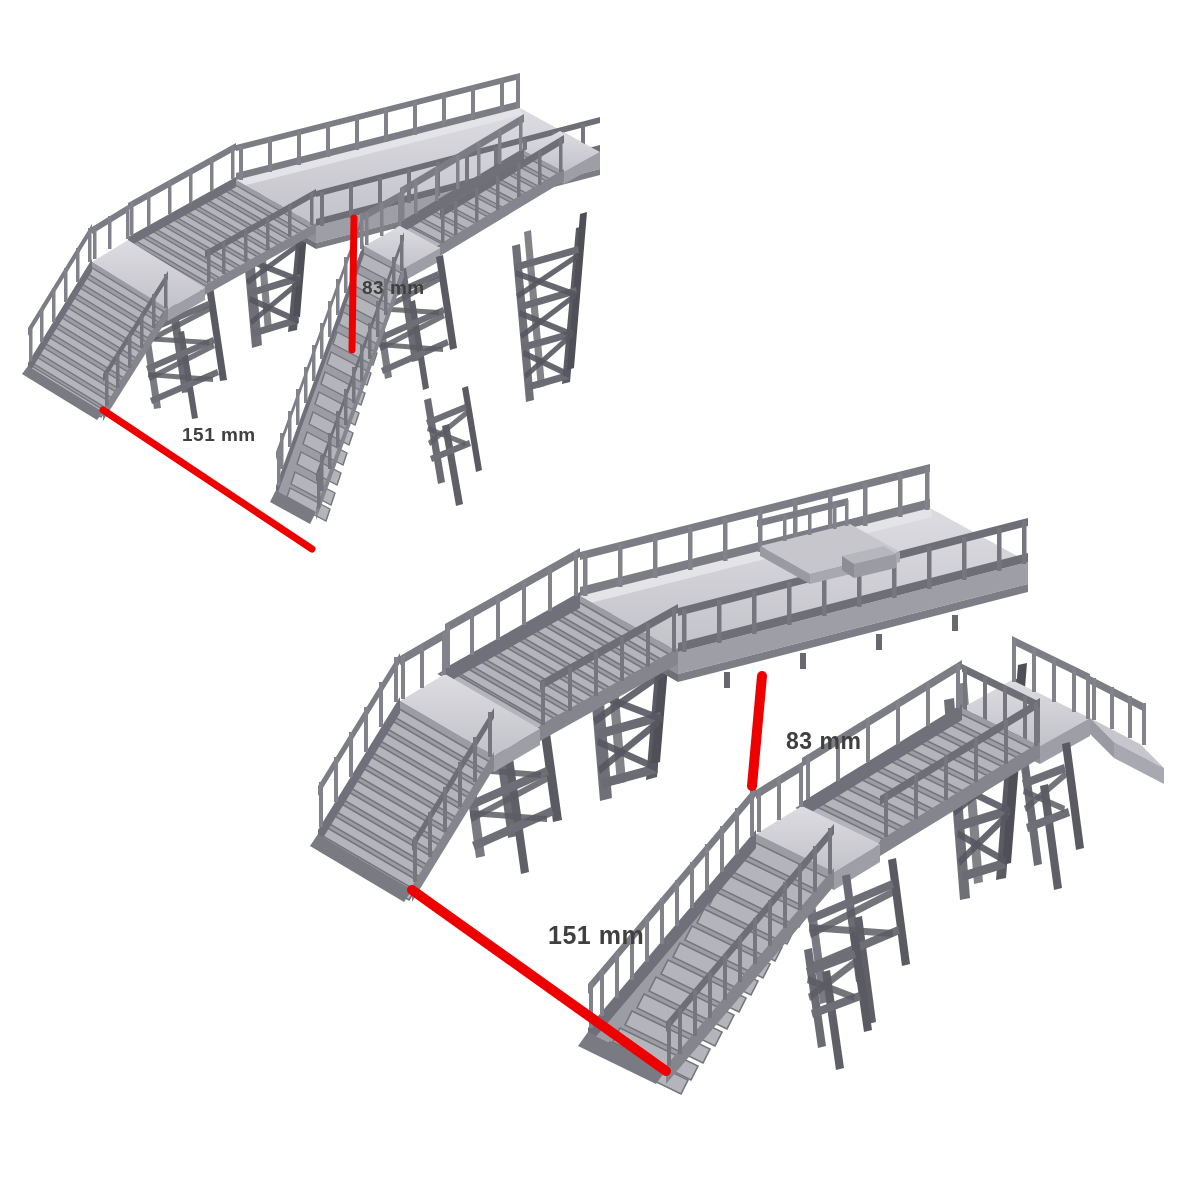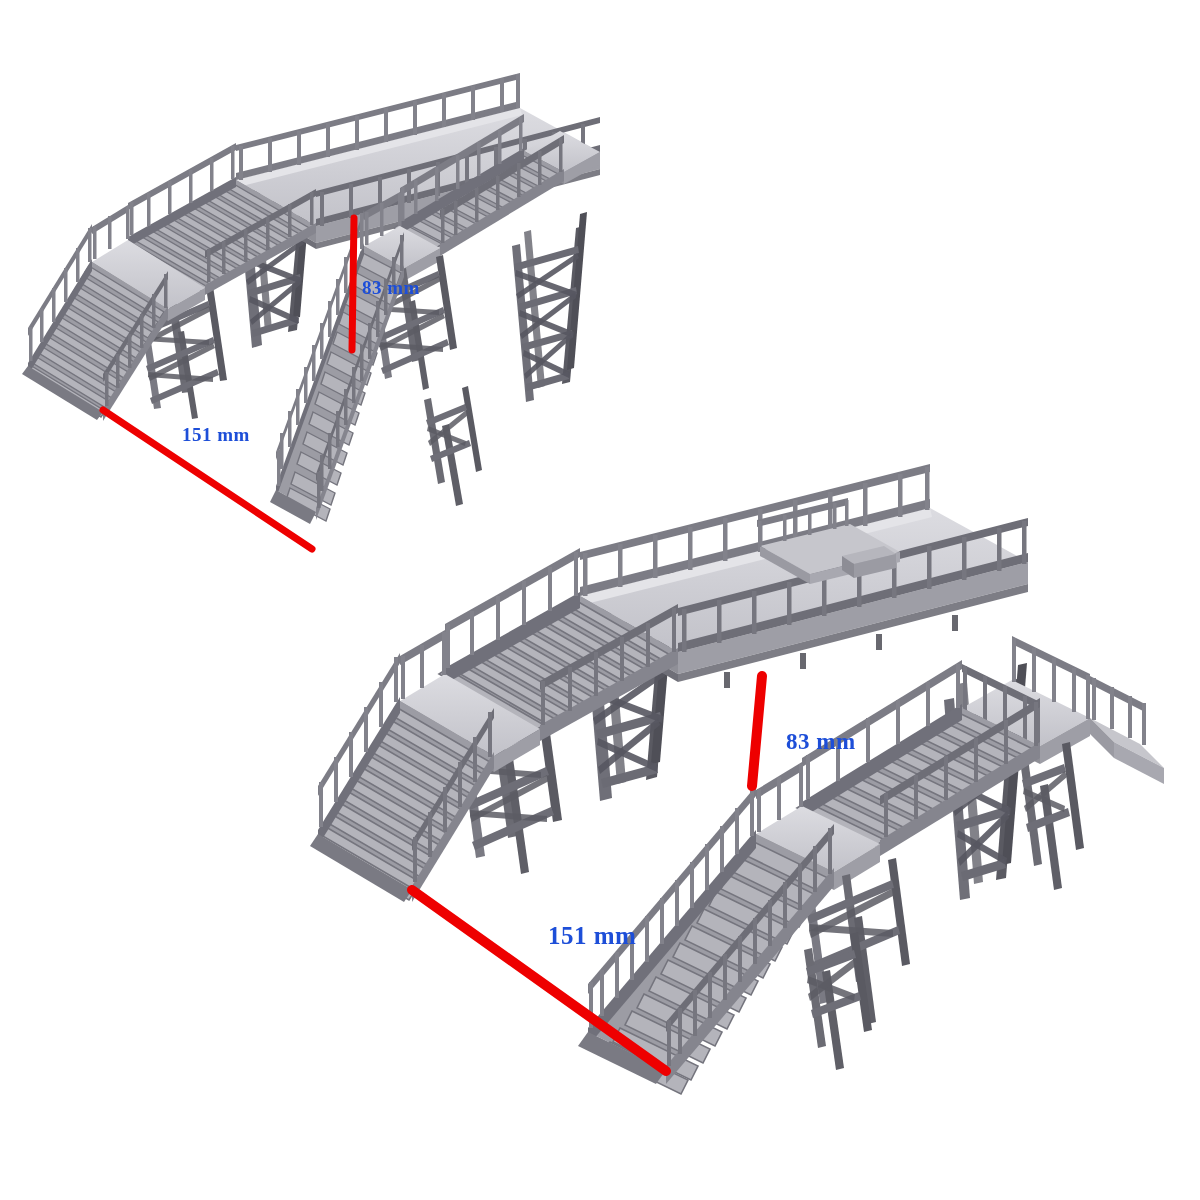--- a/index.html
+++ b/index.html
@@ -22,22 +22,22 @@
   svg.scene {
     position: absolute;
     left: 0;
     top: 0;
     width: 1200px;
     height: 1200px;
     display: block;
   }
   .dim-label {
     position: absolute;
-    color: #1d4ed8;
-    font-family: Liberation Serif, serif;
+    color: #404040;
+    font-family: Liberation Sans, sans-serif;
     font-weight: bold;
     letter-spacing: 0.5px;
     white-space: nowrap;
     line-height: 1;
     user-select: none;
   }
   .dim-label.t1 { left: 362px; top: 278px; font-size: 19px; }
   .dim-label.t2 { left: 182px; top: 425px; font-size: 19px; }
   .dim-label.b1 { left: 786px; top: 730px; font-size: 23px; }
   .dim-label.b2 { left: 548px; top: 923px; font-size: 25px; }

